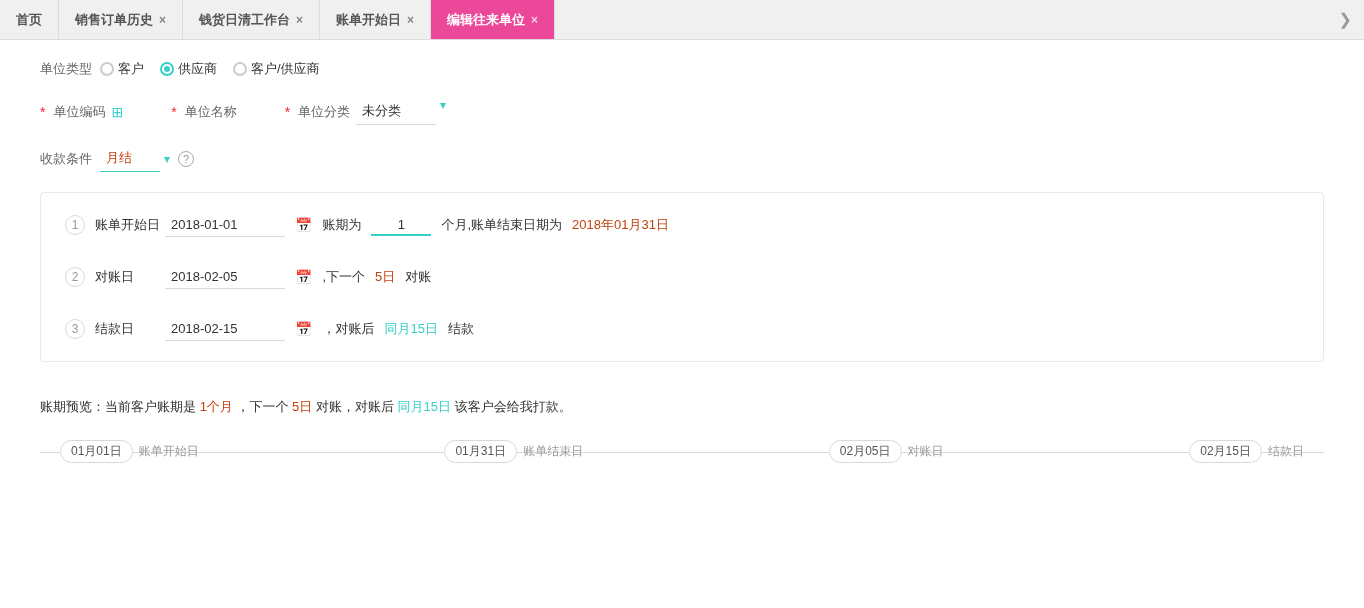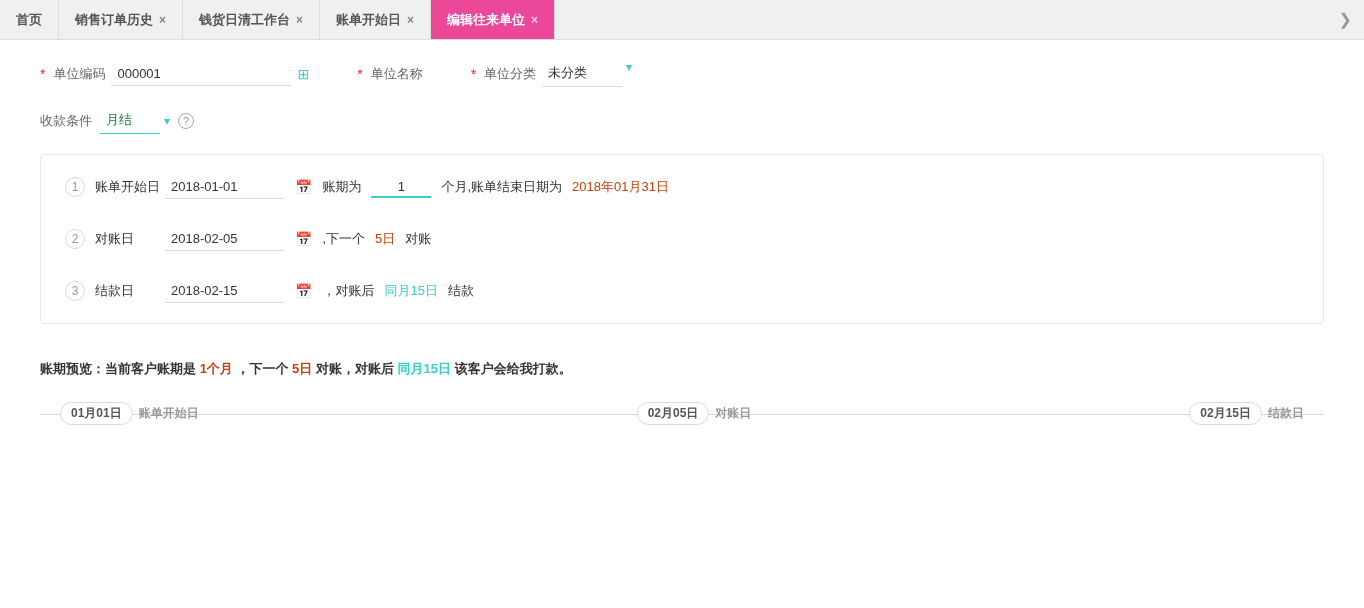--- a/index.html
+++ b/index.html
@@ -127,21 +127,21 @@
       cursor: pointer;
     }
 
     
     .dropdown-wrap {
       display: flex;
       align-items: center;
       gap: 4px;
     }
     .dropdown-value {
-      color: #15803d;
+      color: #c2410c;
       border-bottom: 1px solid #36cfc9;
       padding: 4px 6px;
       min-width: 60px;
       font-size: 13px;
     }
     .dropdown-arrow {
       color: #36cfc9;
       font-size: 12px;
     }
     .dropdown-select {
@@ -222,21 +222,20 @@
       outline: none;
       color: #333;
       padding: 2px 4px;
     }
     .orange-text { color: #c2410c; }
     .teal-text { color: #36cfc9; }
 
     
     .preview-section {
       padding: 16px 0 0 0;
-      font-weight: bold;
     }
     .preview-text {
       font-size: 13px;
       color: #333;
       margin-bottom: 24px;
     }
 
     
     .timeline-wrap {
       position: relative;
@@ -302,26 +301,42 @@
   </div>
   <div class="tab-item active">
     <span>编辑往来单位</span>
     <span class="tab-close">×</span>
   </div>
   <div class="tab-expand">❯</div>
 </div>
 
 <div class="main-content">
 
+  <div class="form-row">
+    <span class="form-label">单位类型</span>
+    <div class="radio-group">
+      <label class="radio-item">
+        <div class="radio-circle"></div>
+        <span>客户</span>
+      </label>
+      <label class="radio-item">
+        <div class="radio-circle checked"></div>
+        <span>供应商</span>
+      </label>
+      <label class="radio-item">
+        <div class="radio-circle"></div>
+        <span>客户/供应商</span>
+      </label>
+    </div>
+  </div>
 
   <div class="form-row">
     <div class="field-group">
       <span class="required-star">*</span>
       <span class="form-label">单位编码</span>
-      <input class="input-field input-medium" value="000001" style="">
       <span class="field-icon">⊞</span>
     </div>
     <div class="field-group">
       <span class="required-star">*</span>
       <span class="form-label">单位名称</span>
     </div>
     <div class="field-group">
       <span class="required-star">*</span>
       <span class="form-label">单位分类</span>
       <div class="dropdown-select">
@@ -384,20 +399,24 @@
       <span class="teal-text">同月15日</span>
       <span>该客户会给我打款。</span>
     </div>
 
     <div class="timeline-wrap">
       <div class="timeline-line"></div>
       <div class="timeline-items">
         <div class="timeline-item">
           <div class="timeline-date-badge">01月01日</div>
           <div class="timeline-sub-label">账单开始日</div>
+        </div>
+        <div class="timeline-item">
+          <div class="timeline-date-badge">01月31日</div>
+          <div class="timeline-sub-label">账单结束日</div>
         </div>
         <div class="timeline-item">
           <div class="timeline-date-badge">02月05日</div>
           <div class="timeline-sub-label">对账日</div>
         </div>
         <div class="timeline-item">
           <div class="timeline-date-badge">02月15日</div>
           <div class="timeline-sub-label">结款日</div>
         </div>
       </div>

